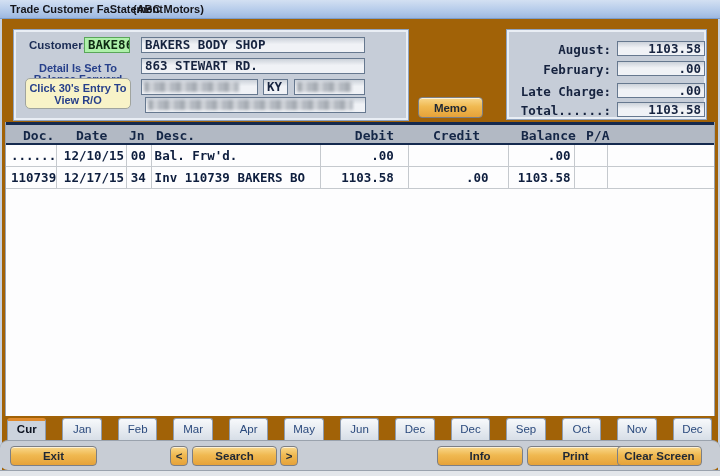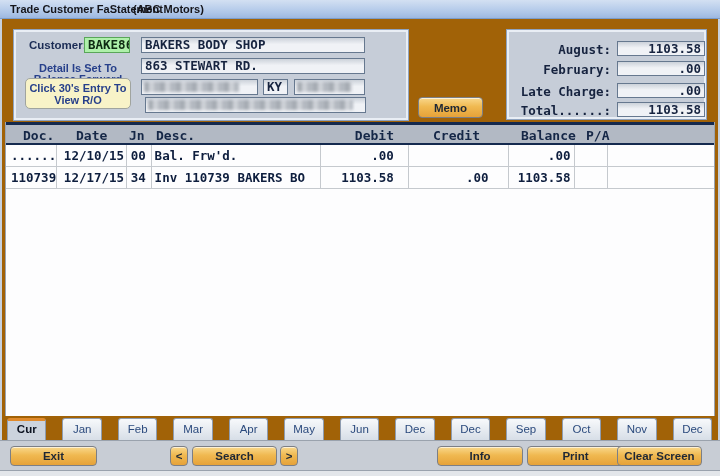--- a/index.html
+++ b/index.html
@@ -73,21 +73,21 @@
 
   
   .tabs { position:absolute; left:7px; top:418px; width:705px; height:22px; display:flex; gap:16px; }
   .tab { flex:1; background:linear-gradient(#f7f9fb, #d7dee7); border:1px solid #8e9cb0; border-bottom:none;
     border-radius:3px 3px 0 0; text-align:center; font-size:11.5px; color:#2b4a7d;
     line-height:20px; cursor:pointer; }
   .tab.active { background:#ccd3dd; border-top:3px solid #e08a2c; font-weight:700; color:#0c1220; line-height:17px; }
 
   
   .btnbar { position:absolute; left:0; top:440px; width:720px; height:30px;
-    background:#c8cdd5; border-top:1px solid #9aa2ad; }
+    background:#c8cdd5; border-top:1px solid #9aa2ad;border-radius:8px; }
 </style>
 </head>
 <body>
 
 <div class="window">
 
   <div class="titlebar">
     <span class="t1">Trade Customer FaStatement</span>
     <span class="t2">(ABC Motors)</span>
   </div>

